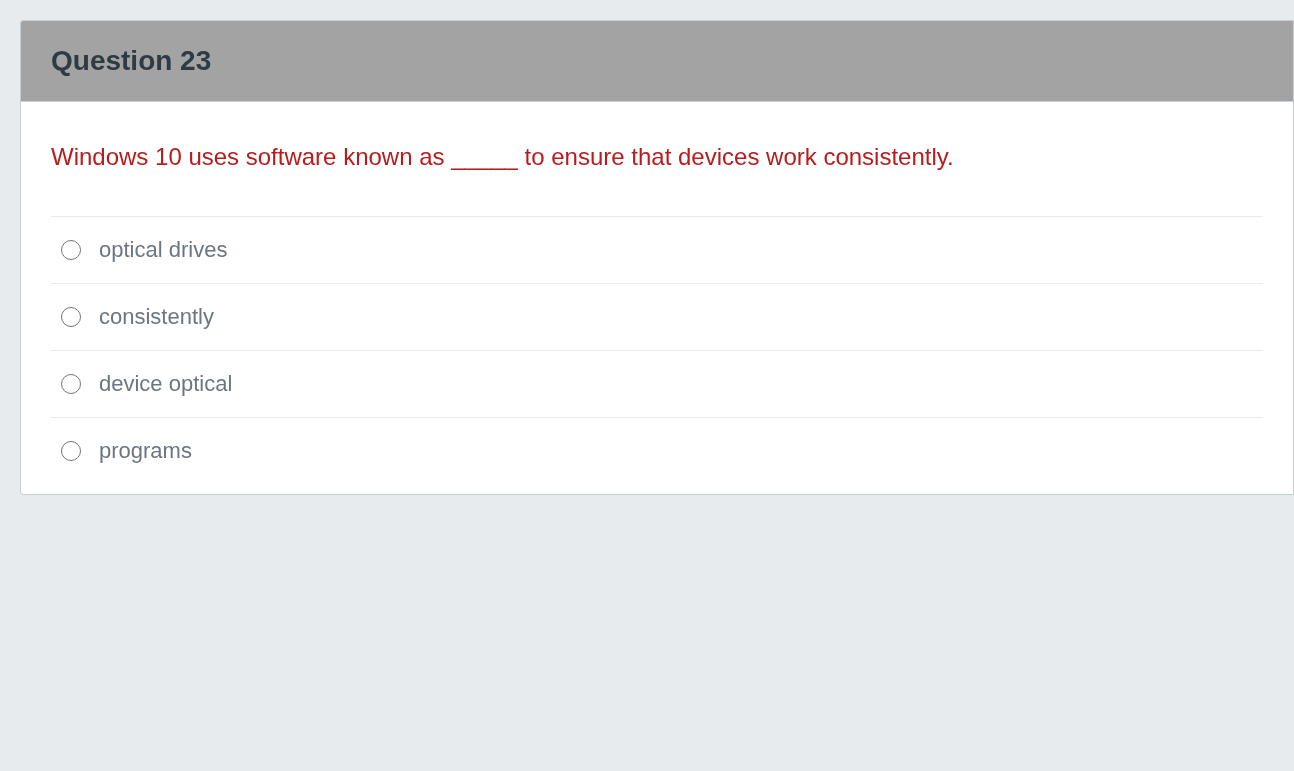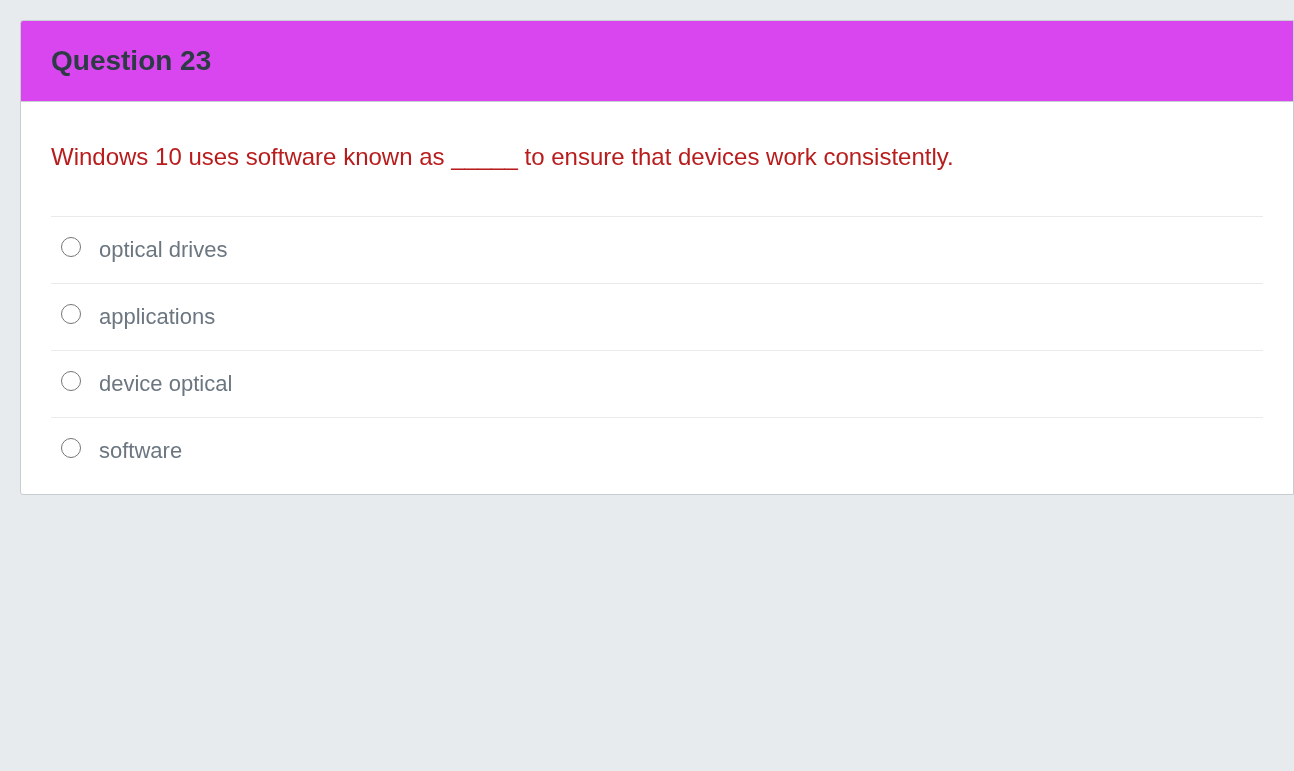--- a/index.html
+++ b/index.html
@@ -15,21 +15,21 @@
       height: 771px;
       overflow: hidden;
     }
     .question-card {
       background-color: #ffffff;
       border: 1px solid #c7cdd1;
       border-radius: 3px 0 0 3px;
       overflow: hidden;
     }
     .question-header {
-      background-color: #d946ef;
+      background-color: #a3a3a3;
       border-bottom: 1px solid #c7cdd1;
       padding: 24px 30px;
     }
     .question-title {
       font-size: 28px;
       font-weight: 700;
       color: #2d3b45;
     }
     .question-body {
       padding: 38px 30px 10px 30px;
@@ -38,21 +38,21 @@
       font-size: 24px;
       color: #b91c1c;
       margin-bottom: 42px;
       line-height: 1.4;
     }
     .options-list {
       border-top: 1px solid #e8eaec;
     }
     .option-row {
       display: flex;
-      align-items: flex-start;
+      align-items: center;
       padding: 20px 10px;
       border-bottom: 1px solid #e8eaec;
       cursor: pointer;
     }
     .option-row:last-child {
       border-bottom: none;
     }
     .radio-input {
       width: 20px;
       height: 20px;
@@ -76,25 +76,25 @@
   </div>
   <div class="question-body">
     <div class="question-text">Windows 10 uses software known as _____ to ensure that devices work consistently.</div>
     <div class="options-list">
       <label class="option-row">
         <input type="radio" name="q23" class="radio-input" style="">
         <span class="option-label">optical drives</span>
       </label>
       <label class="option-row">
         <input type="radio" name="q23" class="radio-input" style="">
-        <span class="option-label">applications</span>
+        <span class="option-label">consistently</span>
       </label>
       <label class="option-row">
         <input type="radio" name="q23" class="radio-input" style="">
         <span class="option-label">device optical</span>
       </label>
       <label class="option-row">
         <input type="radio" name="q23" class="radio-input" style="">
-        <span class="option-label">software</span>
+        <span class="option-label">programs</span>
       </label>
     </div>
   </div>
 </div>
 
 </body></html>

